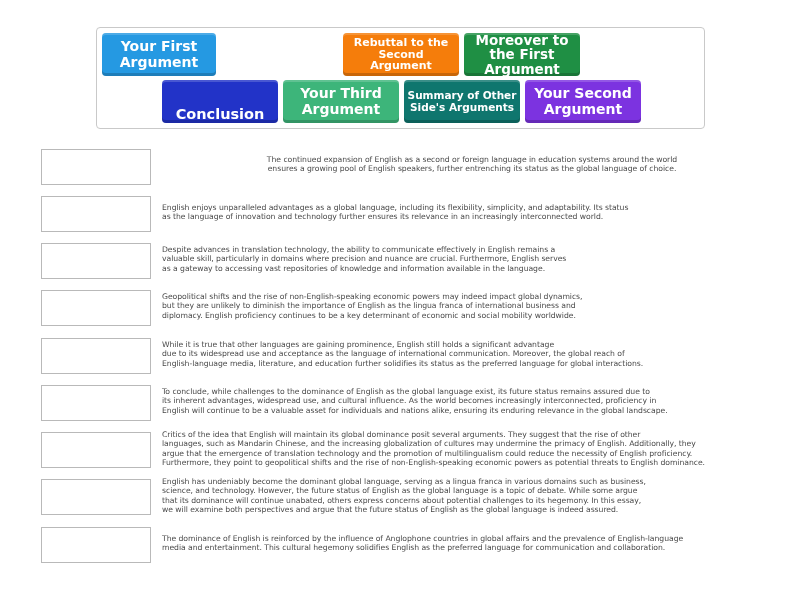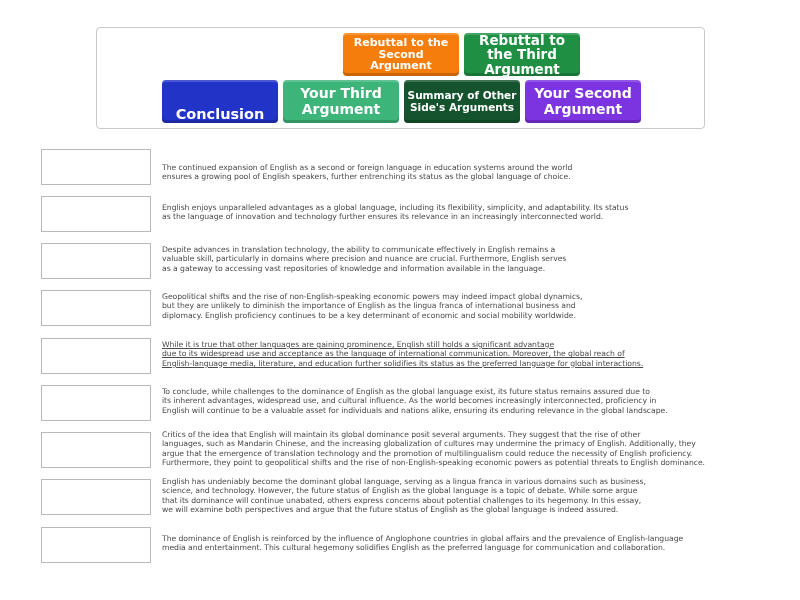--- a/index.html
+++ b/index.html
@@ -29,62 +29,65 @@
     position: absolute; left: 162px; width: 620px;
     font-size: 7.7px; line-height: 9.3px; color: #4a4a4a;
     white-space: pre-line; letter-spacing: -0.05px;
   }
 </style>
 </head>
 <body>
 
 <div class="tile-bank">
 
+  <div class="tile" style="left:5px; top:5px; width:114px; background:#2599e2; font-size:14px;">
+    <span style="width:96px;">Your First Argument</span>
+  </div>
   <div class="tile" style="left:246px; top:5px; width:116px; background:#f57d0b; font-size:11px;">
     <span style="width:114px;">Rebuttal to the Second Argument</span>
   </div>
   <div class="tile" style="left:367px; top:5px; width:116px; background:#1f8f44; font-size:13.5px;">
-    <span style="width:114px;">Rebuttal to the Third Argument</span>
+    <span style="width:114px;">Moreover to the First Argument</span>
   </div>
 
   <div class="tile" style="left:65px; top:52px; width:116px; background:#2233c8; font-size:14.5px;align-items:flex-end;">
     <span>Conclusion</span>
   </div>
   <div class="tile" style="left:186px; top:52px; width:116px; background:#3db57a; font-size:14px;">
     <span style="width:90px;">Your Third Argument</span>
   </div>
-  <div class="tile" style="left:307px; top:52px; width:116px; background:#14532d; font-size:10.5px;">
+  <div class="tile" style="left:307px; top:52px; width:116px; background:#0f766e; font-size:10.5px;">
     <span style="width:112px;">Summary of Other Side's Arguments</span>
   </div>
   <div class="tile" style="left:428px; top:52px; width:116px; background:#7c33e0; font-size:14px;">
     <span style="width:100px;">Your Second Argument</span>
   </div>
 </div>
 
 <div class="rows">
   <div class="drop-box" style="top:149px;"></div>
-  <div class="desc" style="top:163px;">The continued expansion of English as a second or foreign language in education systems around the world
+  <div class="desc" style="top:155px;text-align:center;">The continued expansion of English as a second or foreign language in education systems around the world
 ensures a growing pool of English speakers, further entrenching its status as the global language of choice.</div>
 
   <div class="drop-box" style="top:196px;"></div>
   <div class="desc" style="top:203px;">English enjoys unparalleled advantages as a global language, including its flexibility, simplicity, and adaptability. Its status
 as the language of innovation and technology further ensures its relevance in an increasingly interconnected world.</div>
 
   <div class="drop-box" style="top:243px;"></div>
   <div class="desc" style="top:245px;">Despite advances in translation technology, the ability to communicate effectively in English remains a
 valuable skill, particularly in domains where precision and nuance are crucial. Furthermore, English serves
 as a gateway to accessing vast repositories of knowledge and information available in the language.</div>
 
   <div class="drop-box" style="top:290px;"></div>
   <div class="desc" style="top:292px;">Geopolitical shifts and the rise of non-English-speaking economic powers may indeed impact global dynamics,
 but they are unlikely to diminish the importance of English as the lingua franca of international business and
 diplomacy. English proficiency continues to be a key determinant of economic and social mobility worldwide.</div>
 
   <div class="drop-box" style="top:338px;"></div>
-  <div class="desc" style="top:340px;text-decoration:underline;">While it is true that other languages are gaining prominence, English still holds a significant advantage
+  <div class="desc" style="top:340px;">While it is true that other languages are gaining prominence, English still holds a significant advantage
 due to its widespread use and acceptance as the language of international communication. Moreover, the global reach of
 English-language media, literature, and education further solidifies its status as the preferred language for global interactions.</div>
 
   <div class="drop-box" style="top:385px;"></div>
   <div class="desc" style="top:387px;">To conclude, while challenges to the dominance of English as the global language exist, its future status remains assured due to
 its inherent advantages, widespread use, and cultural influence. As the world becomes increasingly interconnected, proficiency in
 English will continue to be a valuable asset for individuals and nations alike, ensuring its enduring relevance in the global landscape.</div>
 
   <div class="drop-box" style="top:432px;"></div>
   <div class="desc" style="top:430px;">Critics of the idea that English will maintain its global dominance posit several arguments. They suggest that the rise of other

